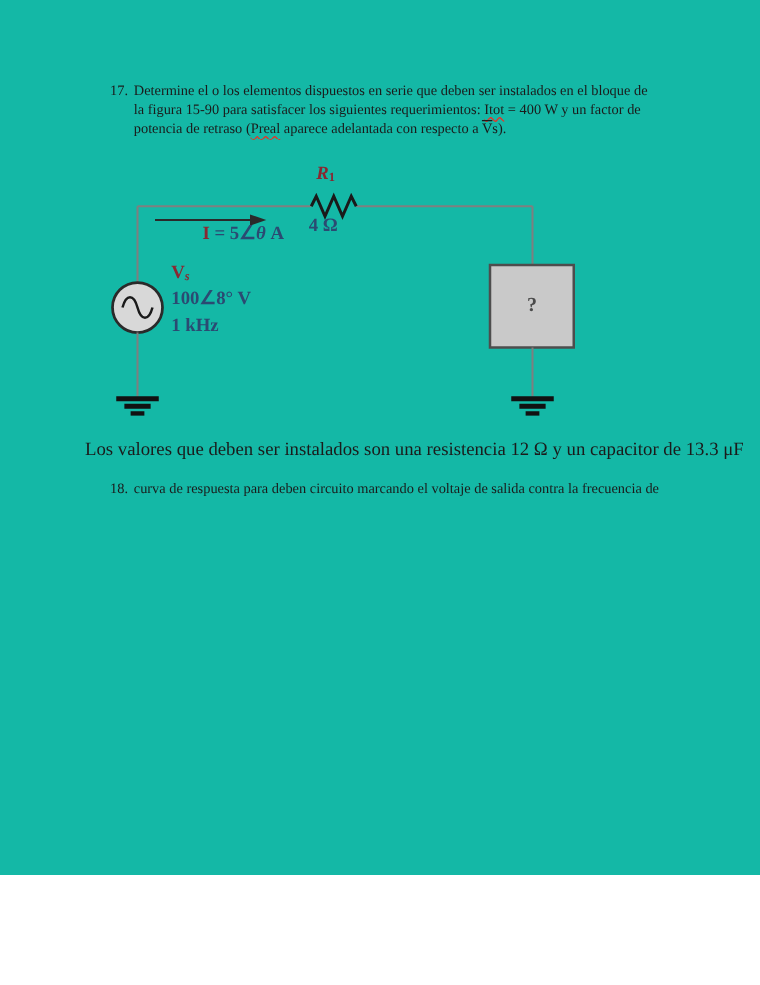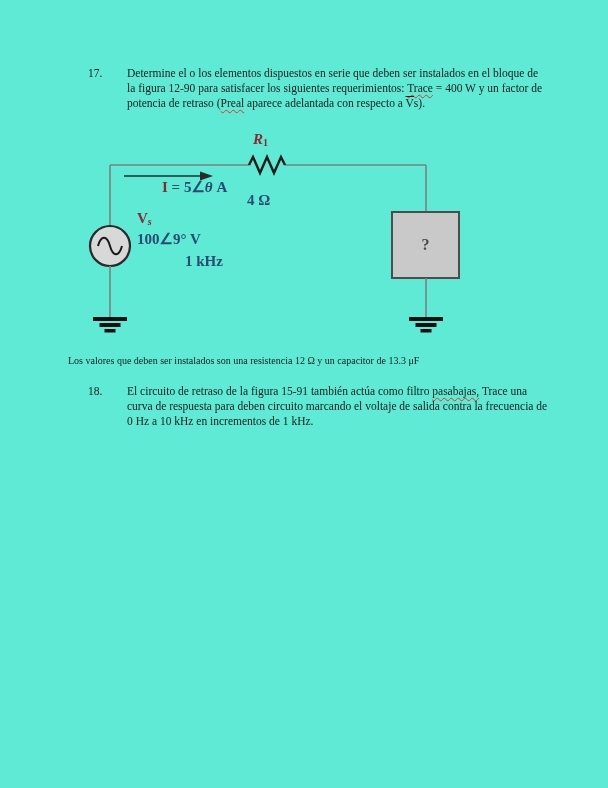--- a/index.html
+++ b/index.html
@@ -1,29 +1,29 @@
 <!DOCTYPE html>
 <html><head>
 <meta charset="utf-8">
 <style>
   html,body{margin:0;padding:0;}
   body{
     width:608px;height:788px;background:#ffffff;
     font-family:"Liberation Serif", serif;color:#1b1b1b;
     position:relative;overflow:hidden;
   }
-  .page{position:absolute;left:0;top:0;width:608px;height:788px;background:#5eead4;}
+  .page{position:absolute;left:0;top:0;width:608px;height:700px;background:#14b8a6;}
 
   
   .problem{position:absolute;display:flex;align-items:flex-start;}
   .pnum{width:19px;flex:0 0 19px;font-size:11.5px;line-height:15px;}
   .ptext{font-size:11.5px;line-height:15px;}
-  .pline{white-space:nowrap;margin-left:20px;}
+  .pline{white-space:nowrap;}
 
-  .answer{position:absolute;font-size:10px;line-height:15px;white-space:nowrap;}
+  .answer{position:absolute;font-size:15px;line-height:15px;white-space:nowrap;}
 
   
   .sp{
     text-decoration-line:underline;
     text-decoration-style:wavy;
     text-decoration-color:#e0372b;
     text-decoration-thickness:1px;
     text-underline-offset:2px;
   }
   
@@ -45,21 +45,21 @@
 </style>
 </head>
 <body>
 
 <div class="page">
 
   <div class="problem" style="left:88px;top:66px;">
     <span class="pnum">17.</span>
     <div class="ptext">
       <div class="pline"><span>Determine el o los elementos dispuestos en serie que deben ser instalados en el bloque de</span></div>
-      <div class="pline"><span>la figura 12-90 para satisfacer los siguientes requerimientos: </span><span class="sp">Trace</span><span> = 400 W y un factor de</span></div>
+      <div class="pline"><span>la figura 15-90 para satisfacer los siguientes requerimientos: </span><span class="sp">Itot</span><span> = 400 W y un factor de</span></div>
       <div class="pline"><span>potencia de retraso (</span><span class="sp">Preal</span><span> aparece adelantada con respecto a </span><span class="ovl">V</span><span>s).</span></div>
     </div>
   </div>
 
   <div class="figure">
     <svg width="608" height="215" viewBox="0 0 608 215">
 
       <line x1="109" y1="35" x2="248" y2="35" stroke="#7f7f7f" stroke-width="1.6"></line>
       <line x1="284" y1="35" x2="425" y2="35" stroke="#7f7f7f" stroke-width="1.6"></line>
 
@@ -84,35 +84,33 @@
       <line x1="425" y1="148" x2="425" y2="187" stroke="#7f7f7f" stroke-width="1.6"></line>
 
       <g>
         <rect x="408" y="187" width="34" height="4" fill="#111"></rect>
         <rect x="414.5" y="193" width="21" height="4" fill="#111"></rect>
         <rect x="419.5" y="199" width="11" height="3.5" fill="#111"></rect>
       </g>
     </svg>
 
     <div class="clabel maroon ital" style="left:252px;top:2px;"><span>R</span><span class="csub" style="font-style:normal;">1</span></div>
-    <div class="clabel navy" style="left:246px;top:44px;margin-top:19px;">4 Ω</div>
+    <div class="clabel navy" style="left:246px;top:44px;">4 Ω</div>
 
     <div class="clabel" style="left:122px;top:50px;margin-left:39px;"><span class="maroon">I</span><span class="navy"> = 5∠</span><span class="navy ital">θ</span><span class="navy"> A</span></div>
 
     <div class="clabel maroon" style="left:136px;top:81px;"><span>V</span><span class="csub ital">s</span></div>
-    <div class="clabel navy" style="left:136px;top:102px;">100∠9° V</div>
-    <div class="clabel navy" style="left:136px;top:124px;margin-left:48px;">1 kHz</div>
+    <div class="clabel navy" style="left:136px;top:102px;">100∠8° V</div>
+    <div class="clabel navy" style="left:136px;top:124px;">1 kHz</div>
 
     <div class="unknown-box-label">?</div>
   </div>
 
   <div class="answer" style="left:68px;top:353px;">Los valores que deben ser instalados son una resistencia 12 Ω y un capacitor de 13.3 μF</div>
 
   <div class="problem" style="left:88px;top:384px;justify-content:space-between;">
     <span class="pnum">18.</span>
     <div class="ptext">
-      <div class="pline"><span>El circuito de retraso de la figura 15-91 también actúa como filtro </span><span class="sp">pasabajas,</span><span> Trace una</span></div>
       <div class="pline"><span>curva de respuesta para deben circuito marcando el voltaje de salida contra la frecuencia de</span></div>
-      <div class="pline"><span>0 Hz a 10 kHz en incrementos de 1 kHz.</span></div>
     </div>
   </div>
 
 </div>
 
 </body></html>

